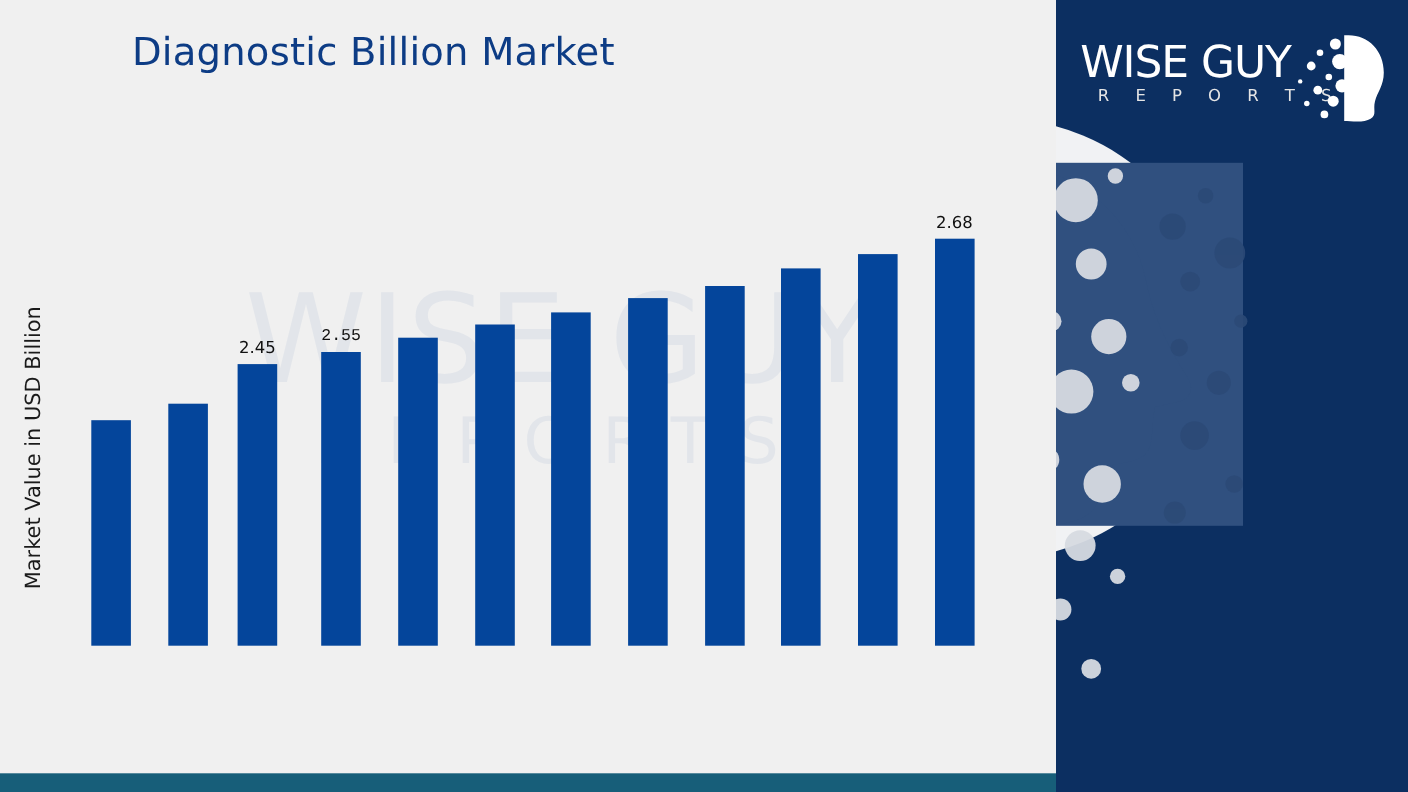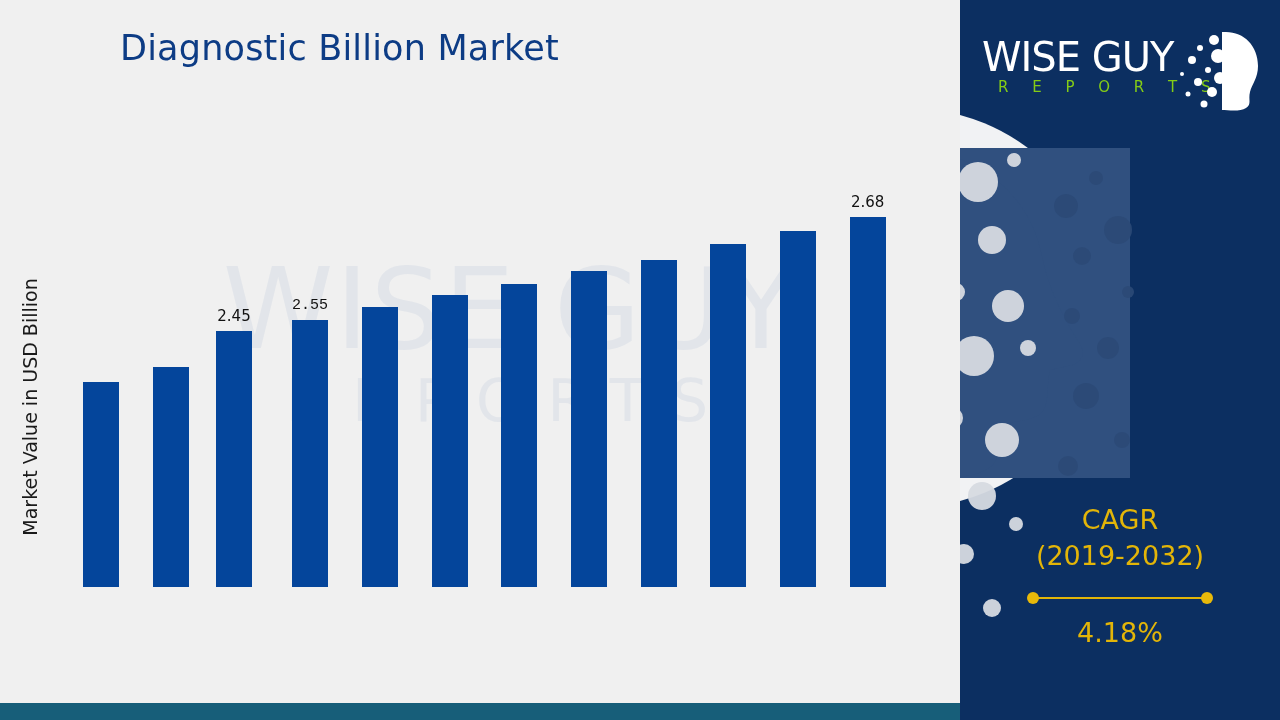--- a/index.html
+++ b/index.html
@@ -61,21 +61,21 @@
     background:#30507f;
   }
 
   .logo{position:absolute;left:22px;top:34px;width:280px;height:84px;}
   .logo-word{
     position:absolute;left:0;top:0;
     font-size:40px;color:#ffffff;letter-spacing:-1px;white-space:nowrap;
   }
   .logo-sub{
     position:absolute;left:16px;top:44px;
-    font-size:15px;color:#84cc16;letter-spacing:9.5px;white-space:nowrap;
+    font-size:15px;color:#e5e5e5;letter-spacing:9.5px;white-space:nowrap;
   }
 
   .cagr-block{position:absolute;left:0;top:502px;width:320px;text-align:center;}
   .cagr-title{font-size:27px;color:#e3b508;line-height:1.32;}
   .cagr-sep{position:relative;width:186px;height:22px;margin:14px auto 8px auto;}
   .cagr-sep .line{position:absolute;left:8px;top:10px;width:170px;height:2px;background:#e3b508;}
   .cagr-sep .dot{position:absolute;top:5px;width:12px;height:12px;border-radius:50%;background:#e8b90a;}
   .cagr-sep .dot.l{left:0;}
   .cagr-sep .dot.r{right:0;}
   .cagr-value{font-size:27px;color:#e3b508;}
@@ -208,24 +208,14 @@
           <circle cx="24" cy="52" r="4"></circle>
             <circle cx="38" cy="62" r="5"></circle>
           <circle cx="14" cy="64" r="2.5"></circle>
             <circle cx="30" cy="74" r="3.5"></circle>
           <circle cx="8" cy="44" r="2"></circle>
             <circle cx="52" cy="66" r="3"></circle>
         </g>
       </svg>
     </div>
 
-    <div class="cagr-block">
-      <div class="cagr-title">CAGR</div>
-      <div class="cagr-title">(2019-2032)</div>
-      <div class="cagr-sep">
-        <div class="line"></div>
-        <div class="dot l"></div>
-        <div class="dot r"></div>
-      </div>
-      <div class="cagr-value">4.18%</div>
-    </div>
   </div>
 </div>
 
 </body></html>

